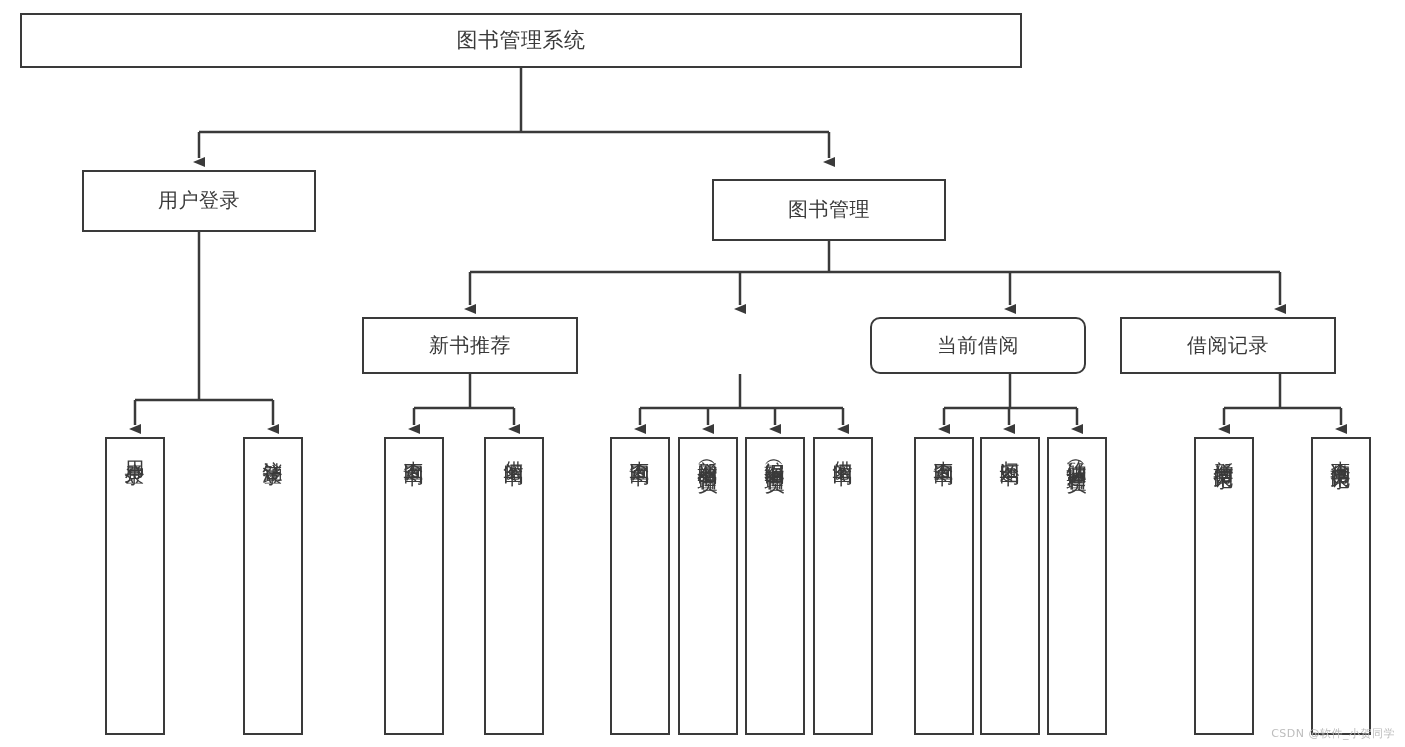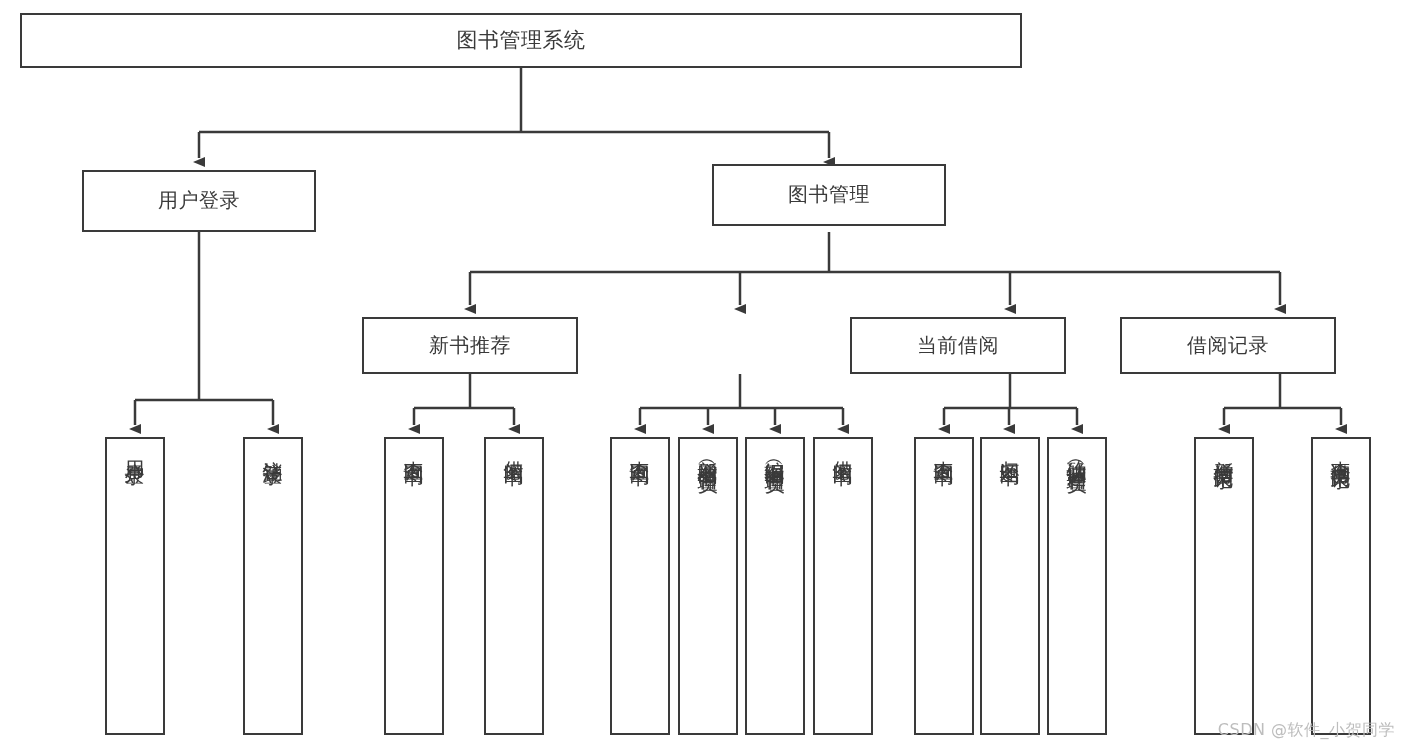--- a/index.html
+++ b/index.html
@@ -55,21 +55,21 @@
     writing-mode: vertical-rl;
     text-orientation: upright;
     line-height: 1.30;
     letter-spacing: 2px;
     white-space: nowrap;
   }
   .watermark {
     position: absolute;
     right: 10px;
     bottom: 6px;
-    font-size: 16px;
+    font-size: 11px;
     color: #bdbdbd;
     letter-spacing: 0.5px;
     white-space: nowrap;
     user-select: none;
   }
 </style>
 </head>
 <body>
 
 <div id="canvas">
@@ -124,28 +124,28 @@
     </g>
   </svg>
 
   <div class="node root" style="left:20px; top:13px; width:1002px; height:55px;">
     <span class="label">图书管理系统</span>
   </div>
 
   <div class="node lvl2" style="left:82px; top:170px; width:234px; height:62px;">
     <span class="label">用户登录</span>
   </div>
-  <div class="node lvl2" style="left:712px; top:164px; width:234px; height:62px;">
+  <div class="node lvl2" style="left:712px; top:179px; width:234px; height:62px;">
     <span class="label">图书管理</span>
   </div>
 
   <div class="node lvl3" style="left:362px; top:317px; width:216px; height:57px;">
     <span class="label">新书推荐</span>
   </div>
-  <div class="node lvl3" style="left:850px; top:317px; width:216px; height:57px;">
+  <div class="node lvl3" style="left:870px; top:317px; width:216px; height:57px;border-radius:10px;">
     <span class="label">当前借阅</span>
   </div>
   <div class="node lvl3" style="left:1120px; top:317px; width:216px; height:57px;">
     <span class="label">借阅记录</span>
   </div>
 
   <div class="node leaf" style="left:105px; top:437px; width:60px; height:298px;">
     <span class="label">用户登录</span>
   </div>
   <div class="node leaf" style="left:243px; top:437px; width:60px; height:298px;">

